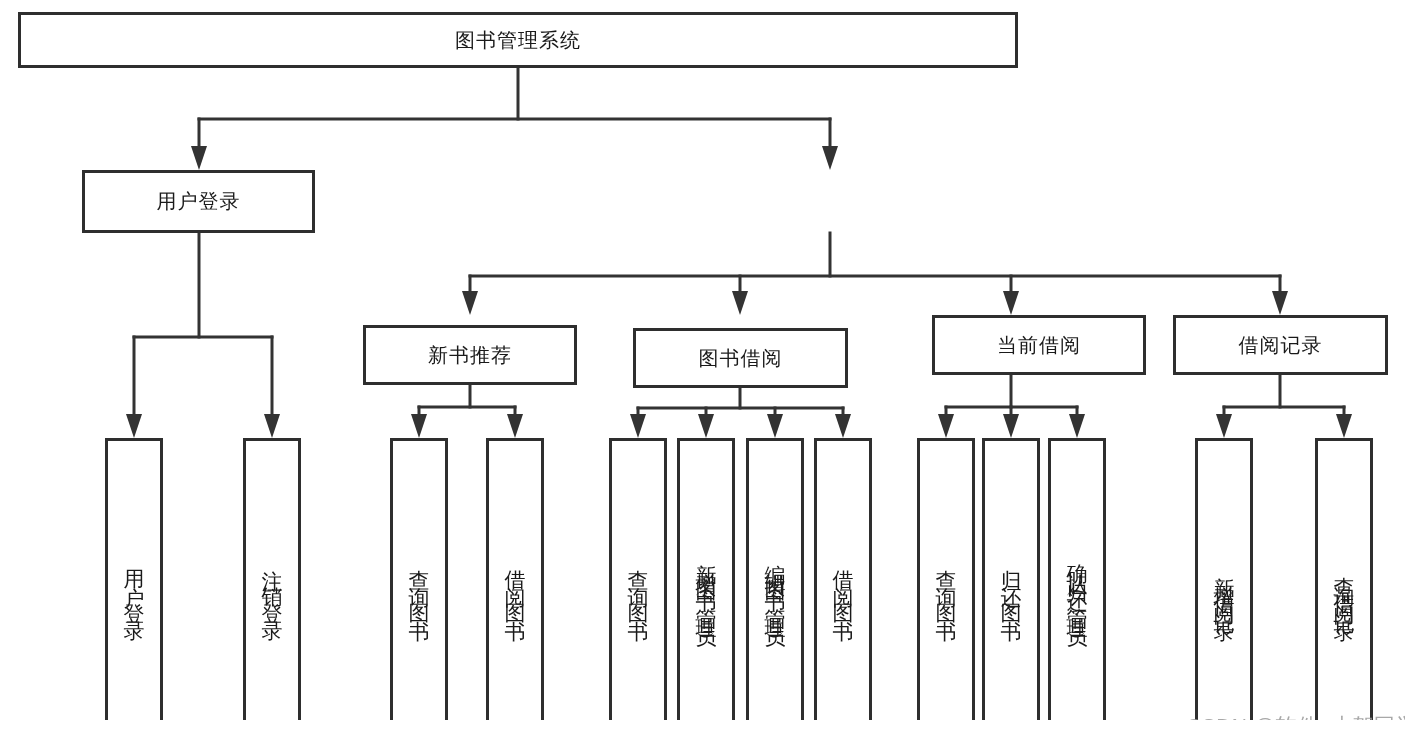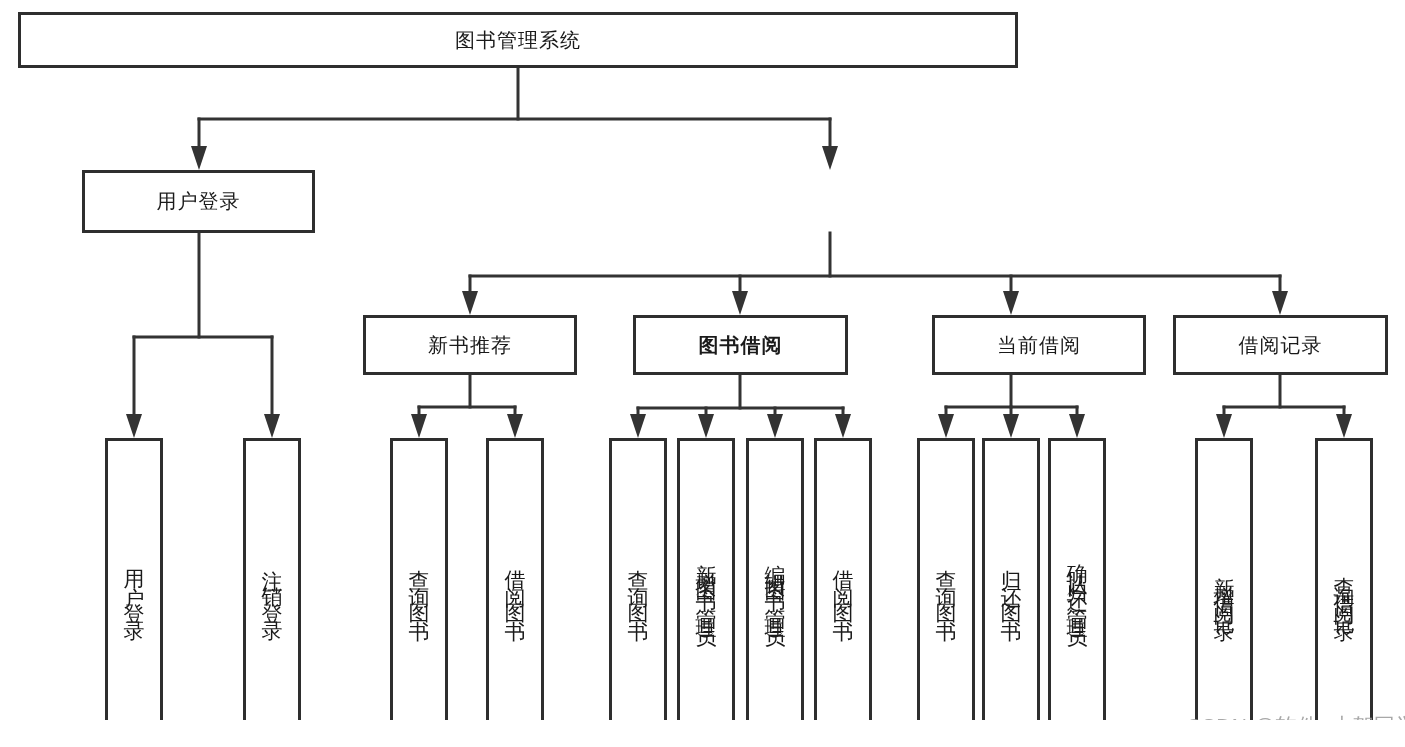--- a/index.html
+++ b/index.html
@@ -134,22 +134,22 @@
         <path d="M1224,407 V426" marker-end="url(#arrow)"></path>
         <path d="M1344,407 V426" marker-end="url(#arrow)"></path>
       </g>
     </g>
   </svg>
 
   <div class="hbox" style="left:18px; top:12px; width:1000px; height:56px;">图书管理系统</div>
 
   <div class="hbox" style="left:82px; top:170px; width:233px; height:63px;">用户登录</div>
 
-  <div class="hbox" style="left:363px; top:315px; width:214px; height:60px;">新书推荐</div>
-  <div class="hbox" style="left:633px; top:315px; width:215px; height:60px;font-weight:bold;">图书借阅</div>
+  <div class="hbox" style="left:363px; top:325px; width:214px; height:60px;">新书推荐</div>
+  <div class="hbox" style="left:633px; top:328px; width:215px; height:60px;">图书借阅</div>
   <div class="hbox" style="left:932px; top:315px; width:214px; height:60px;">当前借阅</div>
   <div class="hbox" style="left:1173px; top:315px; width:215px; height:60px;">借阅记录</div>
 
   <div class="vbox" style="left:105px;">
     <span class="vlabel">用户登录</span>
   </div>
   <div class="vbox" style="left:243px;">
     <span class="vlabel">注销登录</span>
   </div>
 

